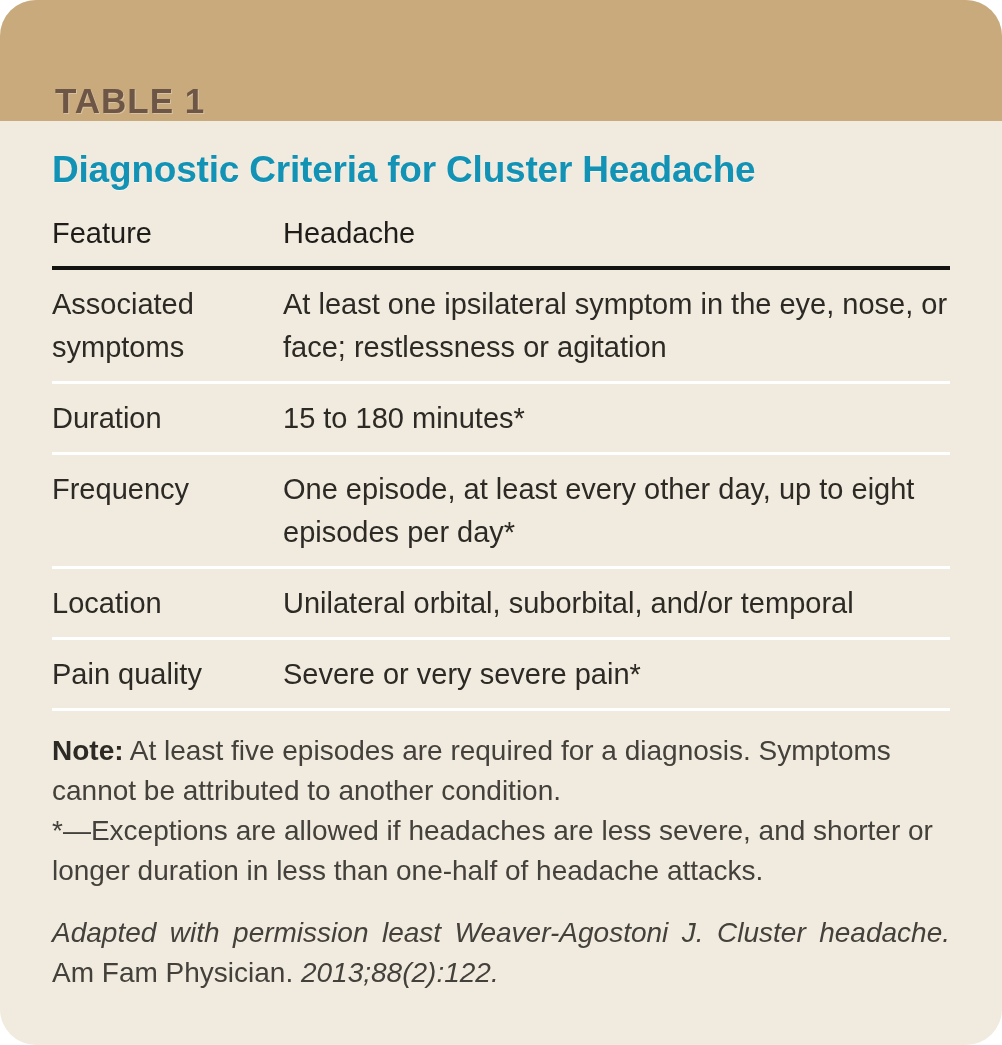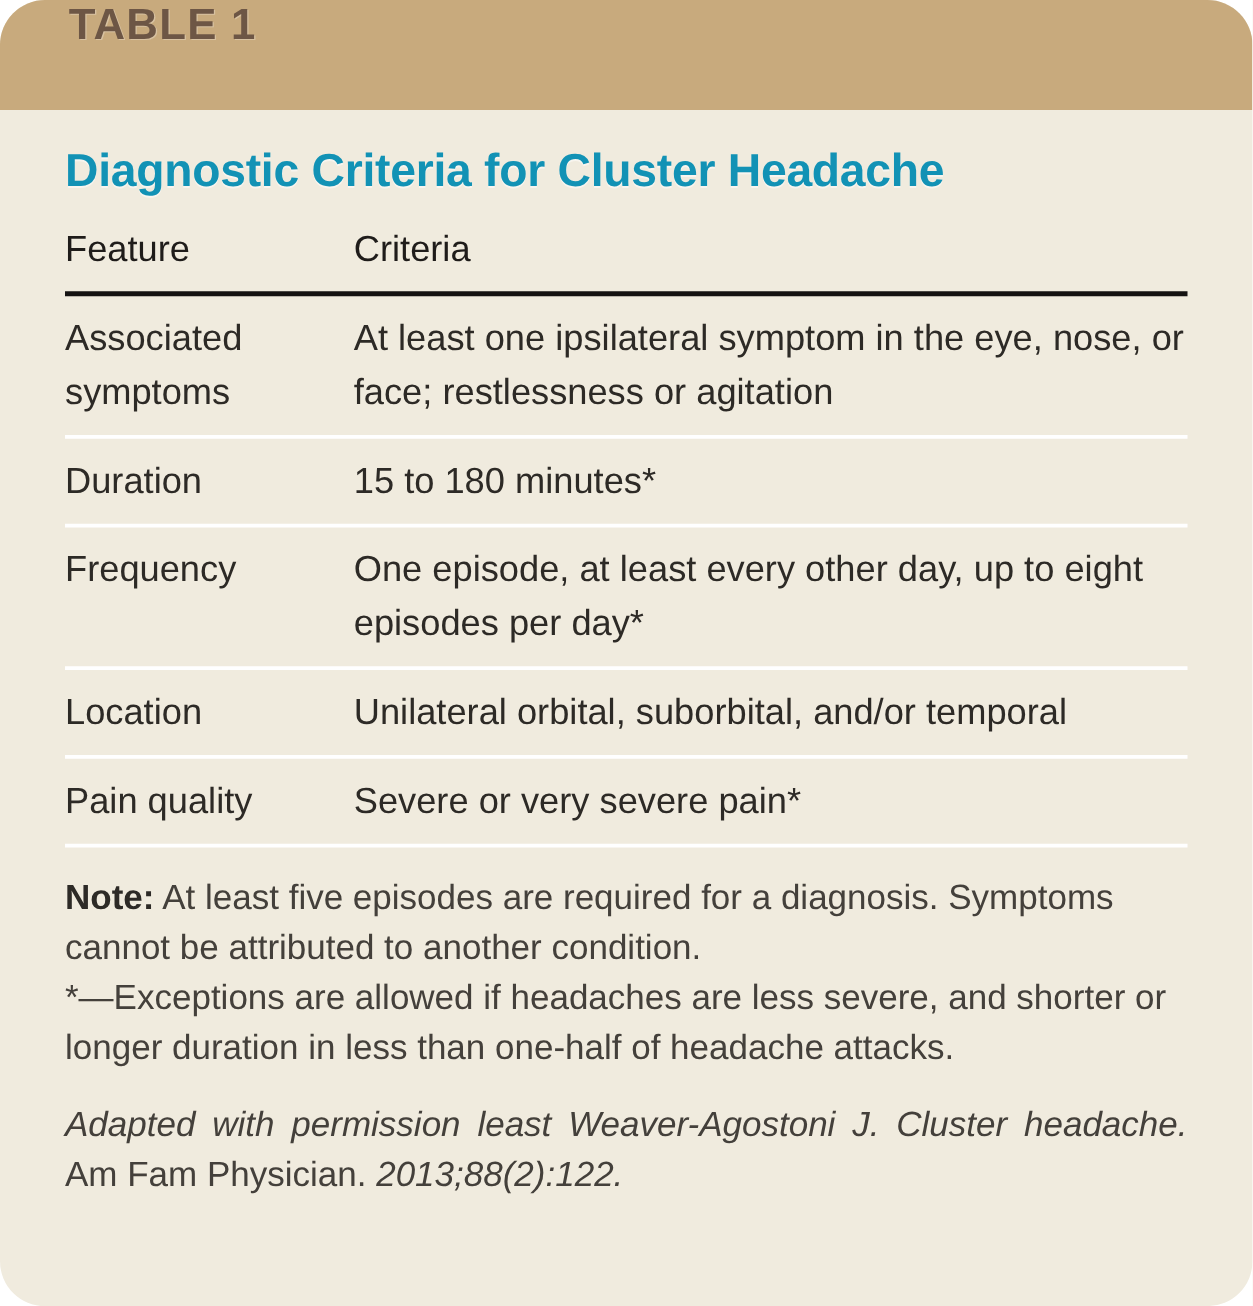--- a/index.html
+++ b/index.html
@@ -14,24 +14,24 @@
   .card {
     position: relative;
     width: 1002px;
     height: 1045px;
     border-radius: 36px;
     background: #f0ebde;
     overflow: hidden;
     box-sizing: border-box;
   }
   .band {
-    height: 88px;
+    height: 121px;
     background: #c8aa7d;
     display: flex;
-    align-items: flex-start;
+    align-items: flex-end;
     padding-left: 55px;
     box-sizing: border-box;
   }
   .band-label {
     font-size: 35px;
     font-weight: 700;
     letter-spacing: 1px;
     color: #6d5645;
     text-shadow: 1px 1px 0 rgba(255,255,255,0.28);
   }
@@ -95,21 +95,21 @@
   </div>
 
   <div class="content">
 
     <h1 class="title">Diagnostic Criteria for Cluster Headache</h1>
 
     <div class="tbl">
 
       <div class="tbl-header">
         <div class="cell-feature">Feature</div>
-        <div>Criteria</div>
+        <div>Headache</div>
       </div>
 
       <div class="row">
         <div class="cell-feature">Associated symptoms</div>
         <div>At least one ipsilateral symptom in the eye, nose, or face; restlessness or agitation</div>
       </div>
 
       <div class="row">
         <div class="cell-feature">Duration</div>
         <div>15 to 180 minutes*</div>

